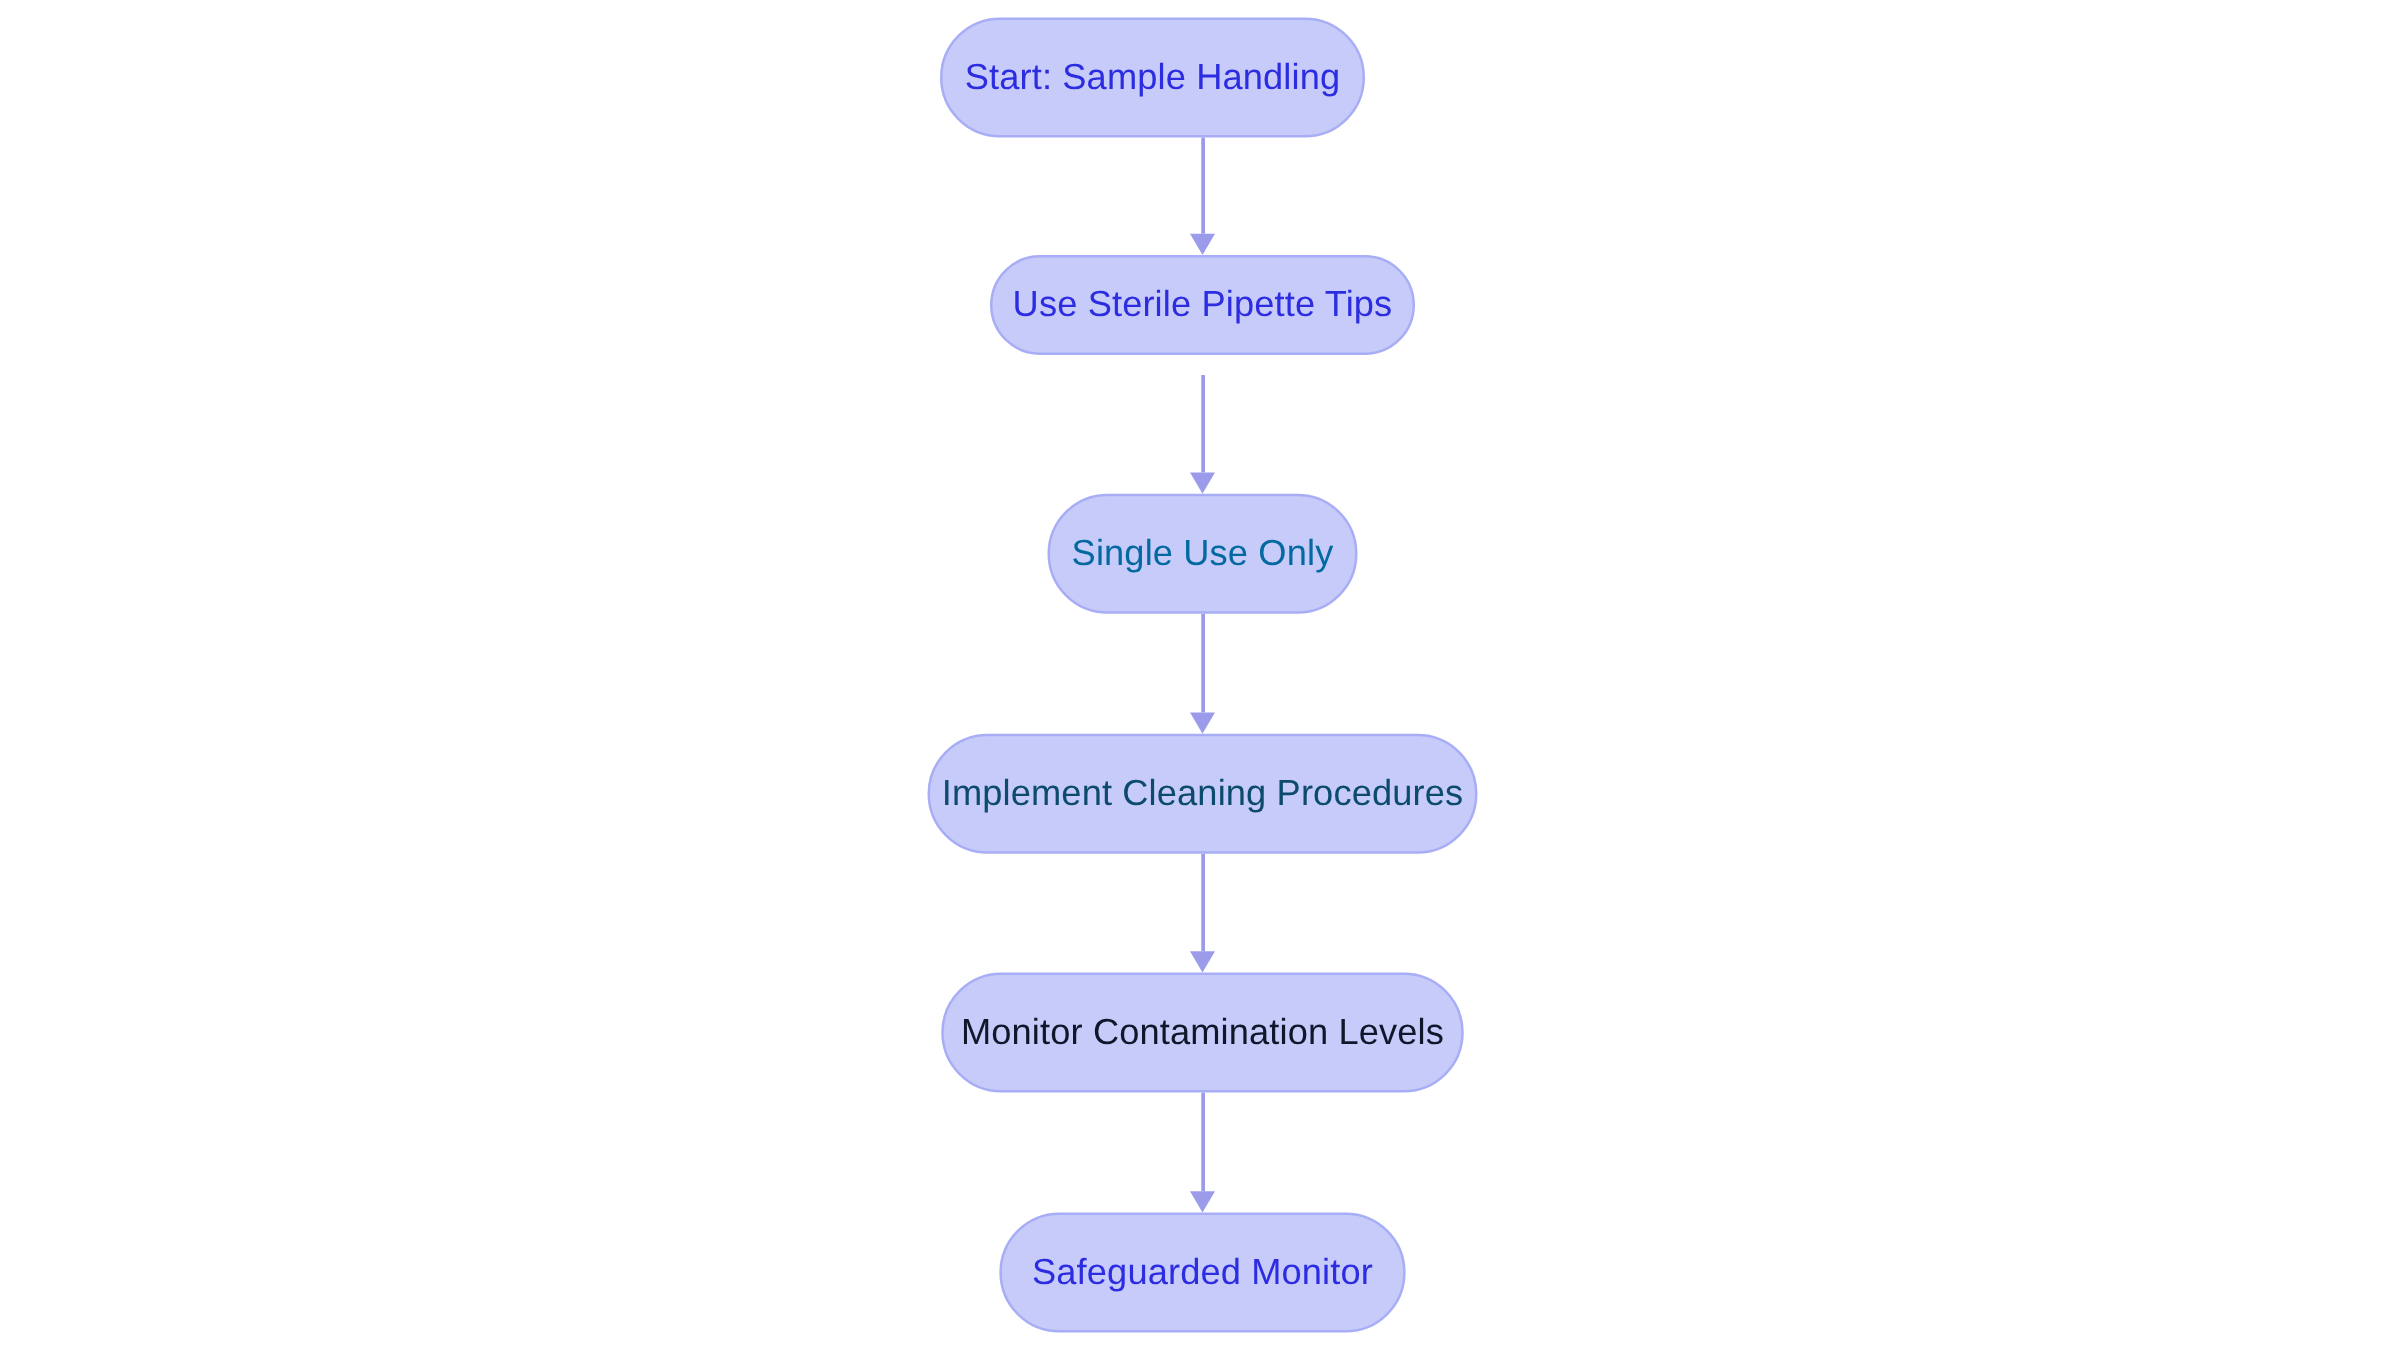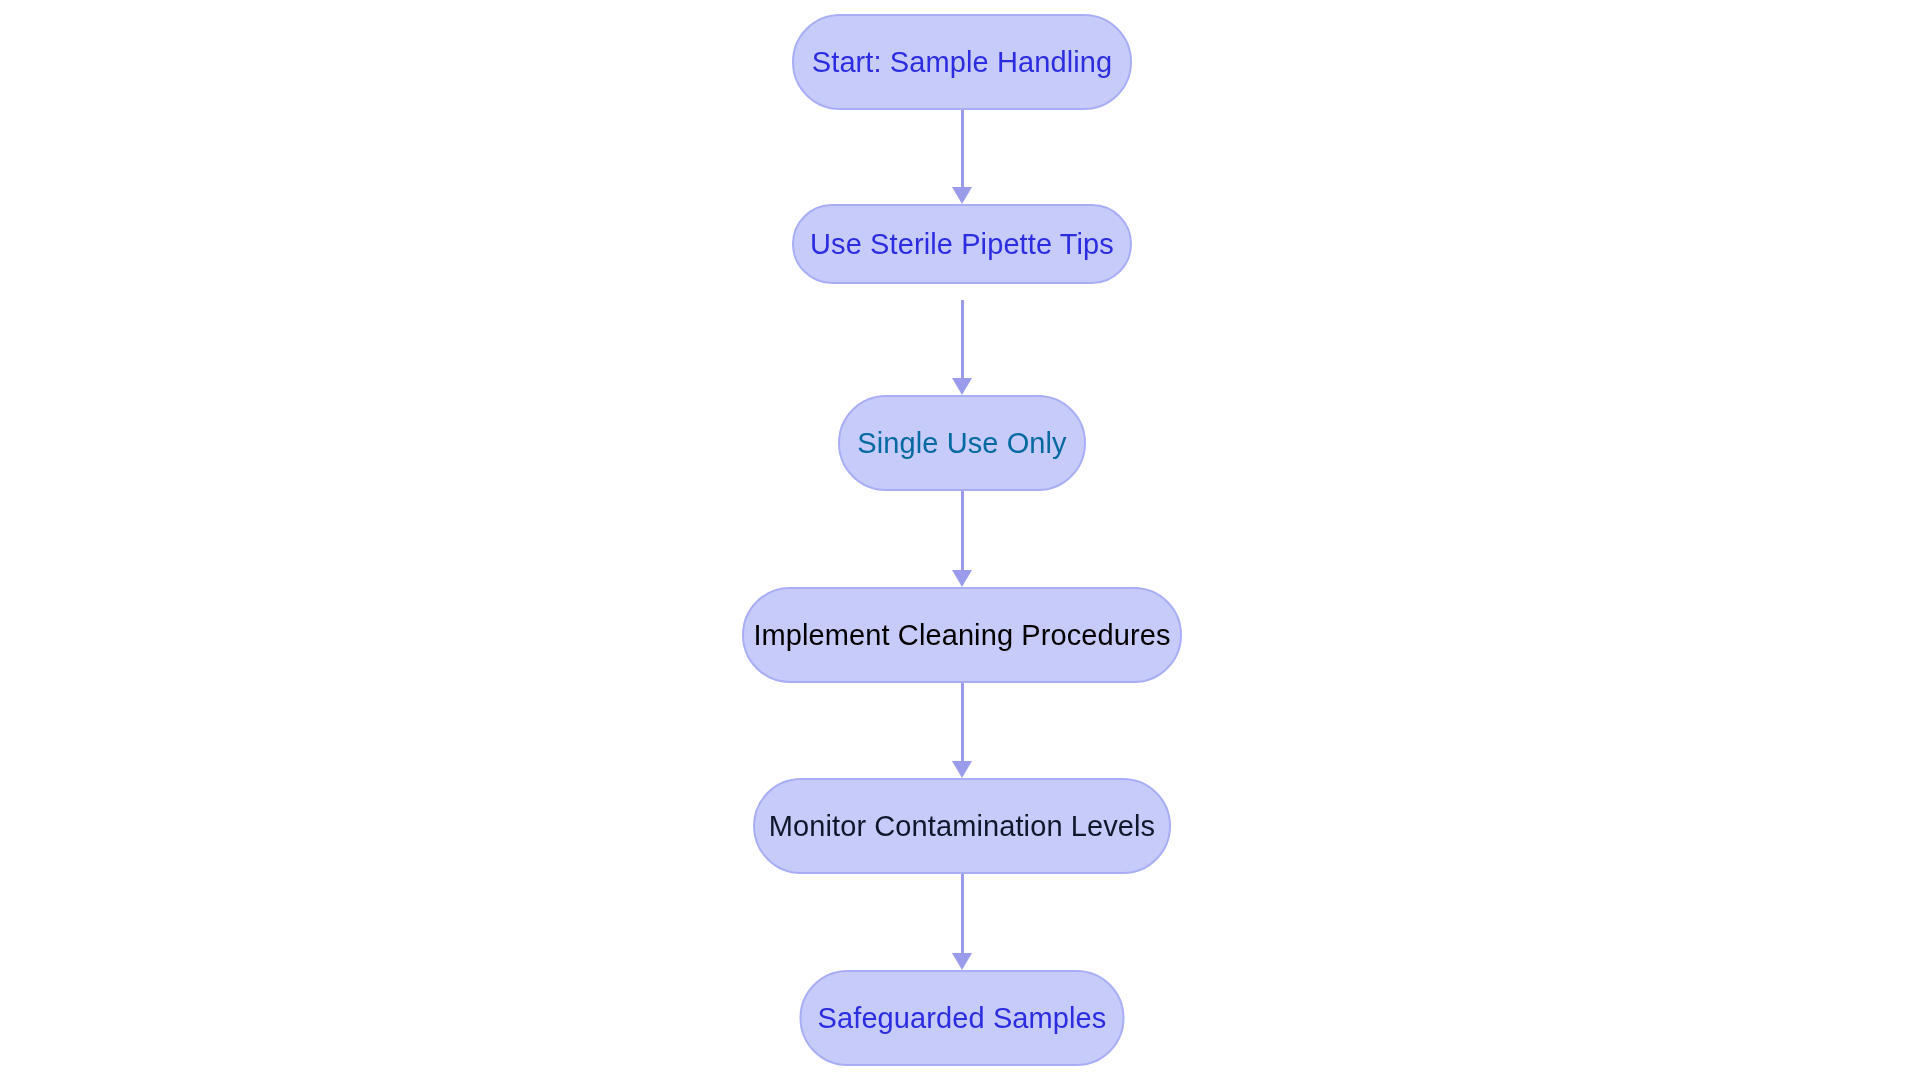--- a/index.html
+++ b/index.html
@@ -98,32 +98,32 @@
         <div class="flow-connector-arrowhead" style="border-top-color: rgb(154, 156, 235);"></div>
       </div>
       <div class="flow-connector" style="left: 962px; top: 683px; height: 95px;">
         <div class="flow-connector-line" style="height: 78px; background: rgb(154, 156, 235);"></div>
         <div class="flow-connector-arrowhead" style="border-top-color: rgb(154, 156, 235);"></div>
       </div>
       <div class="flow-connector" style="left: 962px; top: 874px; height: 96px;">
         <div class="flow-connector-line" style="height: 79px; background: rgb(154, 156, 235);"></div>
         <div class="flow-connector-arrowhead" style="border-top-color: rgb(154, 156, 235);"></div>
       </div>
-      <div class="flow-node" style="left: 962px; top: 14px; width: 340px; height: 96px; border-radius: 48px; background: rgb(199, 203, 250); border-color: rgb(168, 174, 245); align-items: center;">
+      <div class="flow-node" style="left: 922px; top: 14px; width: 340px; height: 96px; border-radius: 48px; background: rgb(199, 203, 250); border-color: rgb(168, 174, 245); align-items: center;">
         <span class="flow-node-label" style="color: rgb(44, 44, 224);">Start: Sample Handling</span>
       </div>
       <div class="flow-node" style="left: 962px; top: 204px; width: 340px; height: 80px; border-radius: 48px; background: rgb(199, 203, 250); border-color: rgb(168, 174, 245);">
         <span class="flow-node-label" style="color: rgb(44, 44, 224);">Use Sterile Pipette Tips</span>
       </div>
       <div class="flow-node" style="left: 962px; top: 395px; width: 248px; height: 96px; border-radius: 48px; background: rgb(199, 203, 250); border-color: rgb(168, 174, 245);">
         <span class="flow-node-label" style="color: #0369a1;">Single Use Only</span>
       </div>
       <div class="flow-node" style="left: 962px; top: 587px; width: 440px; height: 96px; border-radius: 48px; background: rgb(199, 203, 250); border-color: rgb(168, 174, 245);">
-        <span class="flow-node-label" style="color: #000000;">Implement Cleaning Procedures</span>
+        <span class="flow-node-label" style="color: #0c4a6e;">Implement Cleaning Procedures</span>
       </div>
       <div class="flow-node" style="left: 962px; top: 778px; width: 418px; height: 96px; border-radius: 48px; background: rgb(199, 203, 250); border-color: rgb(168, 174, 245);">
         <span class="flow-node-label" style="color: #0f172a;">Monitor Contamination Levels</span>
       </div>
       <div class="flow-node" style="left: 962px; top: 970px; width: 325px; height: 96px; border-radius: 48px; background: rgb(199, 203, 250); border-color: rgb(168, 174, 245);">
-        <span class="flow-node-label" style="color: rgb(44, 44, 224);">Safeguarded Samples</span>
+        <span class="flow-node-label" style="color: rgb(44, 44, 224);">Safeguarded Monitor</span>
       </div>
     </div>
 </div>
 
 </body></html>

